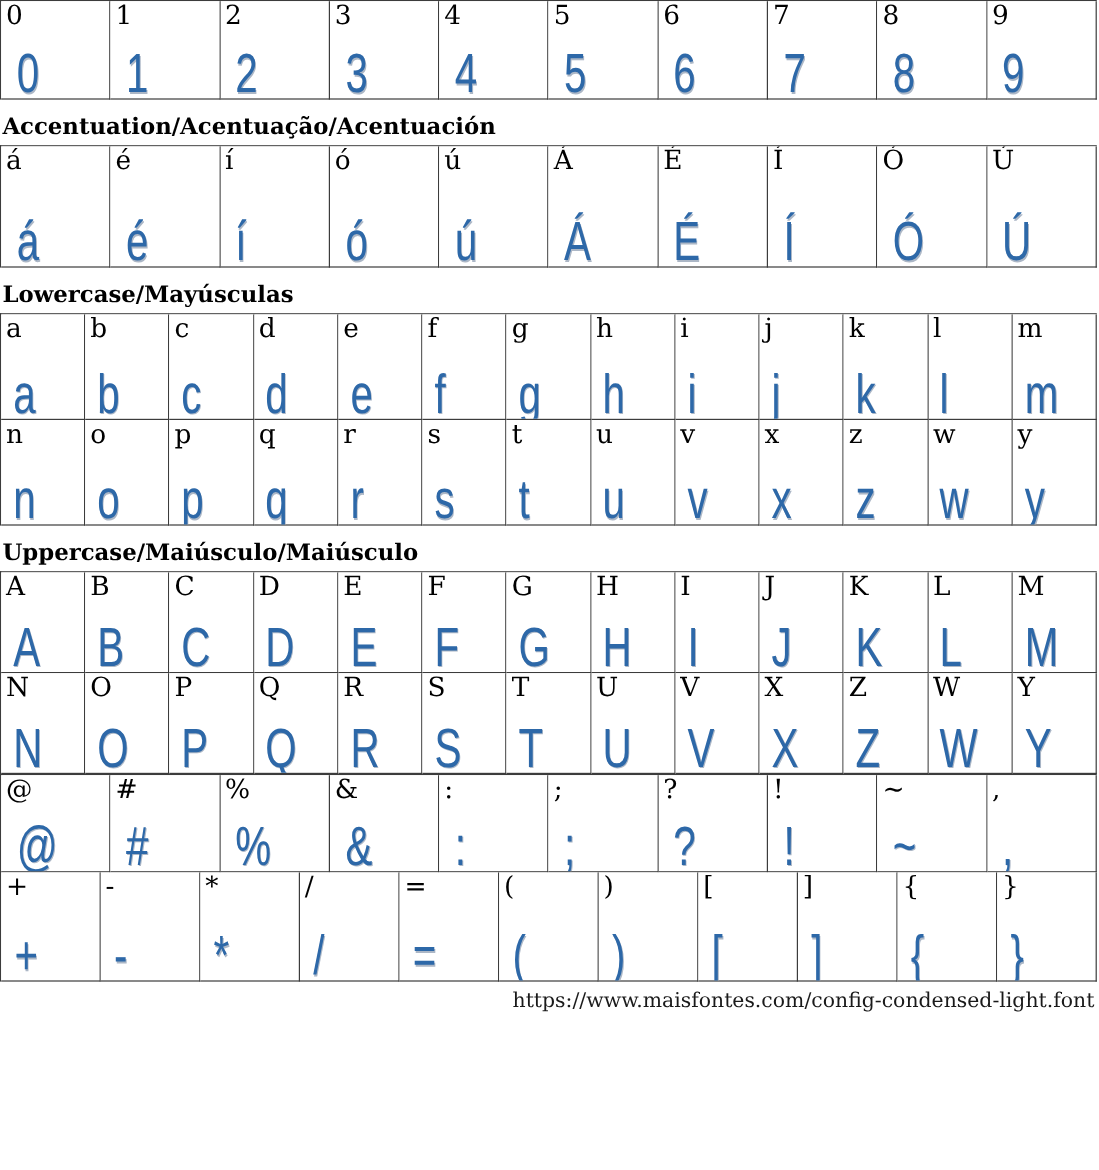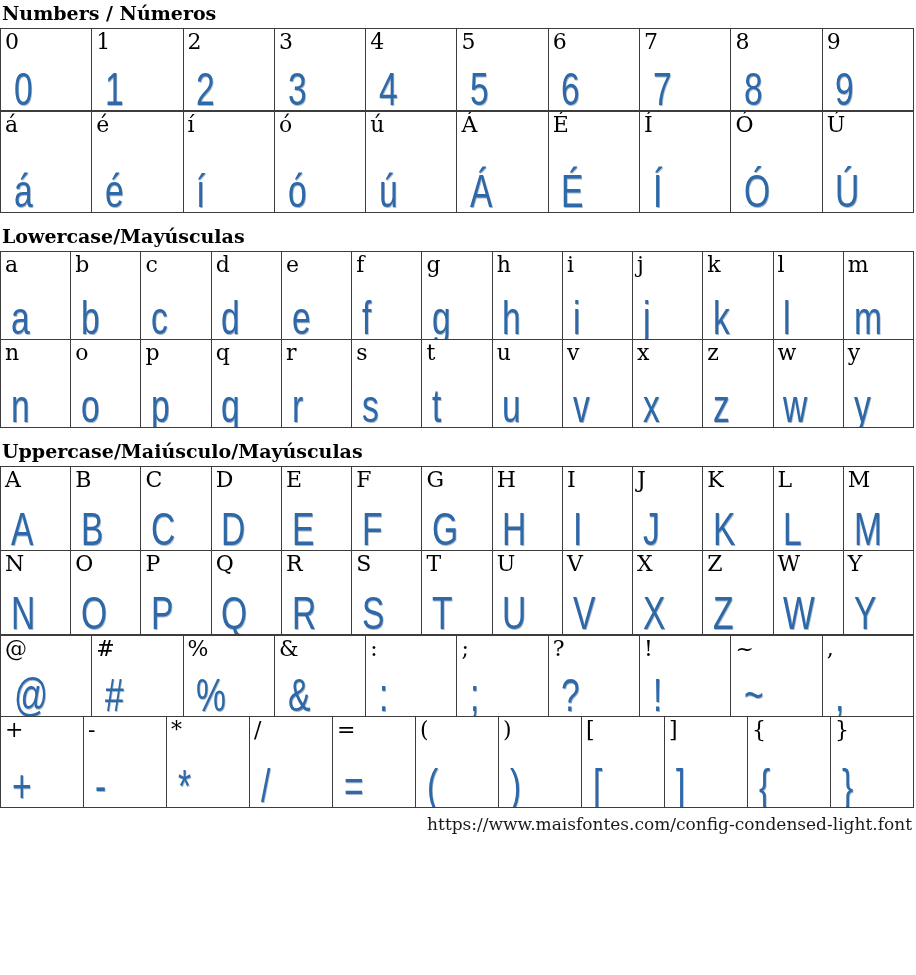--- a/index.html
+++ b/index.html
@@ -79,21 +79,20 @@
     font-size: 17px;
     color: #1a1a1a;
     text-align: right;
     margin: 6px 4px 0 0;
   }
 </style>
 </head>
 <body>
 
 <div id="specimen">
-    <h2 class="section-title first">Numbers / Números</h2>
     <div class="glyph-table sec-0">
       <div class="glyph-row row-0">
         <div class="cell">
           <span class="ref" style="color: rgb(0, 0, 0);">0</span>
           <span class="glyph" style="color: rgb(45, 104, 168);">0</span>
         </div>
         <div class="cell">
           <span class="ref" style="color: rgb(0, 0, 0);">1</span>
           <span class="glyph" style="color: rgb(45, 104, 168);">1</span>
         </div>
@@ -124,20 +123,21 @@
         <div class="cell">
           <span class="ref" style="color: rgb(0, 0, 0);">8</span>
           <span class="glyph" style="color: rgb(45, 104, 168);">8</span>
         </div>
         <div class="cell">
           <span class="ref" style="color: rgb(0, 0, 0);">9</span>
           <span class="glyph" style="color: rgb(45, 104, 168);">9</span>
         </div>
       </div>
     </div>
+    <h2 class="section-title">Accentuation/Acentuação/Acentuación</h2>
     <div class="glyph-table sec-1">
       <div class="glyph-row row-0">
         <div class="cell">
           <span class="ref" style="color: rgb(0, 0, 0);">á</span>
           <span class="glyph" style="color: rgb(45, 104, 168);">á</span>
         </div>
         <div class="cell">
           <span class="ref" style="color: rgb(0, 0, 0);">é</span>
           <span class="glyph" style="color: rgb(45, 104, 168);">é</span>
         </div>
@@ -279,21 +279,21 @@
         <div class="cell">
           <span class="ref" style="color: rgb(0, 0, 0);">w</span>
           <span class="glyph" style="color: rgb(45, 104, 168);">w</span>
         </div>
         <div class="cell">
           <span class="ref" style="color: rgb(0, 0, 0);">y</span>
           <span class="glyph" style="color: rgb(45, 104, 168);">y</span>
         </div>
       </div>
     </div>
-    <h2 class="section-title">Uppercase/Maiúsculo/Mayúsculas</h2>
+    <h2 class="section-title">Uppercase/Maiúsculo/Maiúsculo</h2>
     <div class="glyph-table sec-3">
       <div class="glyph-row row-0">
         <div class="cell">
           <span class="ref" style="color: rgb(0, 0, 0);">A</span>
           <span class="glyph" style="color: rgb(45, 104, 168);">A</span>
         </div>
         <div class="cell">
           <span class="ref" style="color: rgb(0, 0, 0);">B</span>
           <span class="glyph" style="color: rgb(45, 104, 168);">B</span>
         </div>

